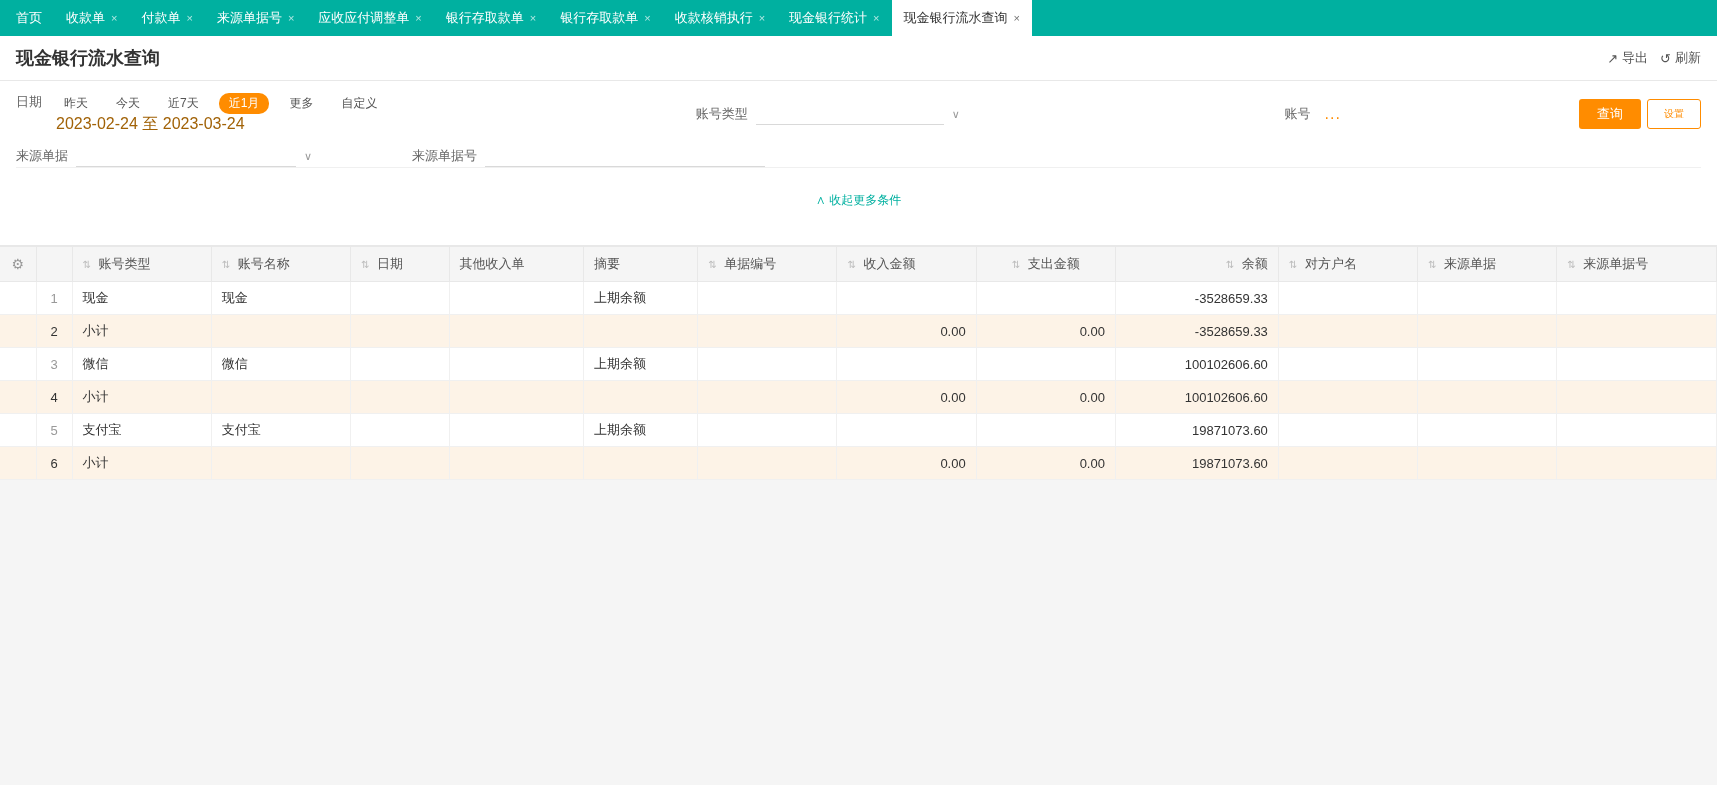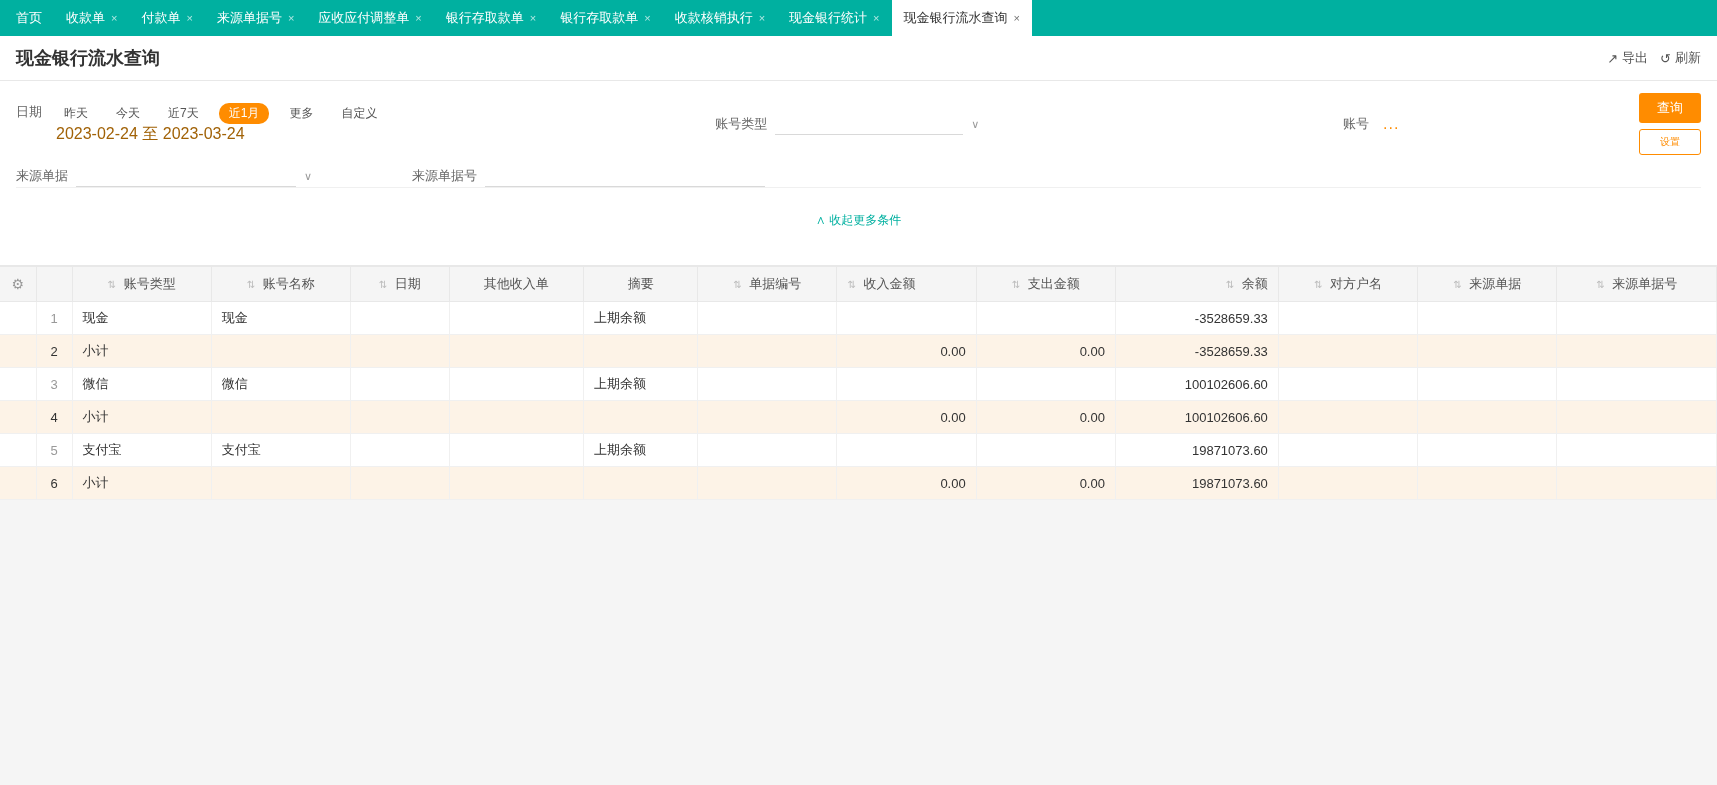--- a/index.html
+++ b/index.html
@@ -167,21 +167,21 @@
       border-collapse: collapse;
       font-size: 13px;
     }
     thead tr {
       background: #f5f5f5;
       border-top: 1px solid #e8e8e8;
       border-bottom: 1px solid #e8e8e8;
     }
     th {
       padding: 8px 10px;
-      text-align: center;
+      text-align: left;
       color: #555;
       font-weight: normal;
       border-right: 1px solid #e8e8e8;
       white-space: nowrap;
     }
     th .sort-arrows {
       font-size: 10px;
       color: #bbb;
       margin-right: 4px;
     }
@@ -300,21 +300,21 @@
       <span class="dropdown-arrow">∨</span>
     </div>
 
     <div style="flex:1"></div>
 
     <div class="filter-group" style="max-width:280px;">
       <span class="filter-label">账号</span>
       <span class="dots-btn">...</span>
     </div>
 
-    <div style="display:flex;flex-direction:column;gap:6px;justify-content:center;">
+    <div style="display:flex;flex-direction:row;gap:6px;justify-content:center;">
       <button class="query-btn">查询</button>
       <button class="settings-btn">设置</button>
     </div>
   </div>
 
   <div class="filter-row" style="margin-bottom:0;">
     <div class="filter-group" style="max-width:380px;">
       <span class="filter-label">来源单据</span>
       <input class="filter-input" style="min-width: 220px;">
       <span class="dropdown-arrow">∨</span>

